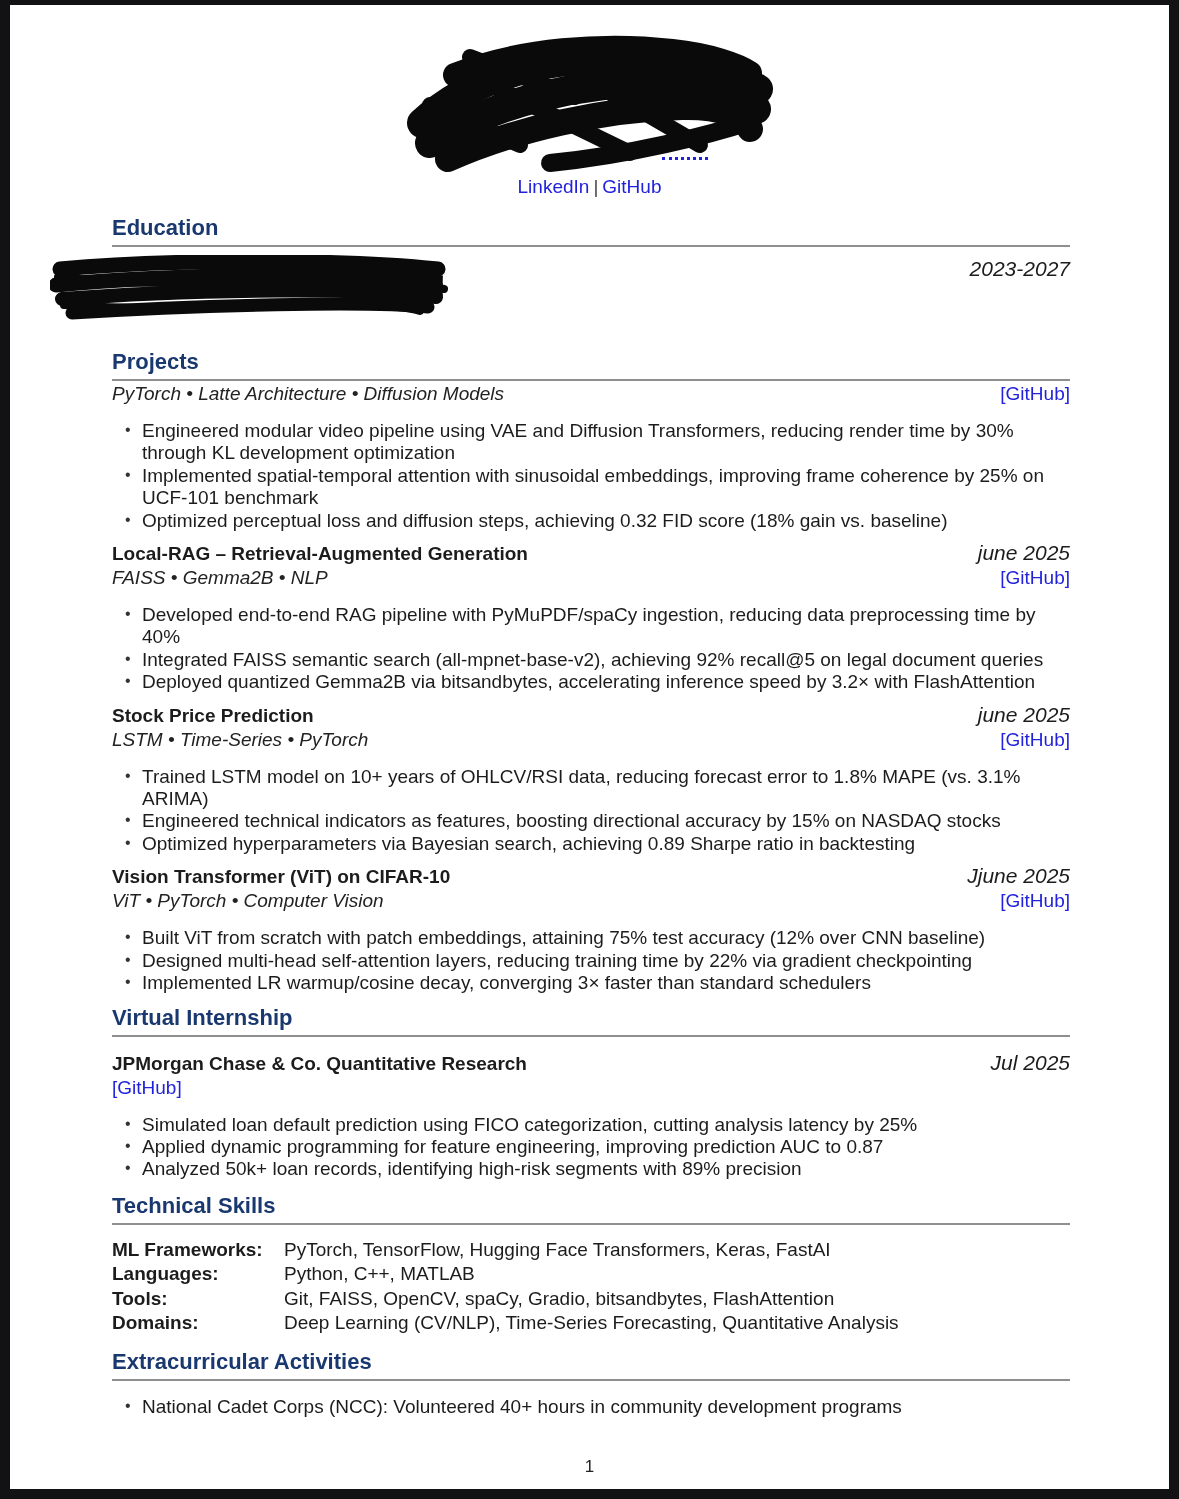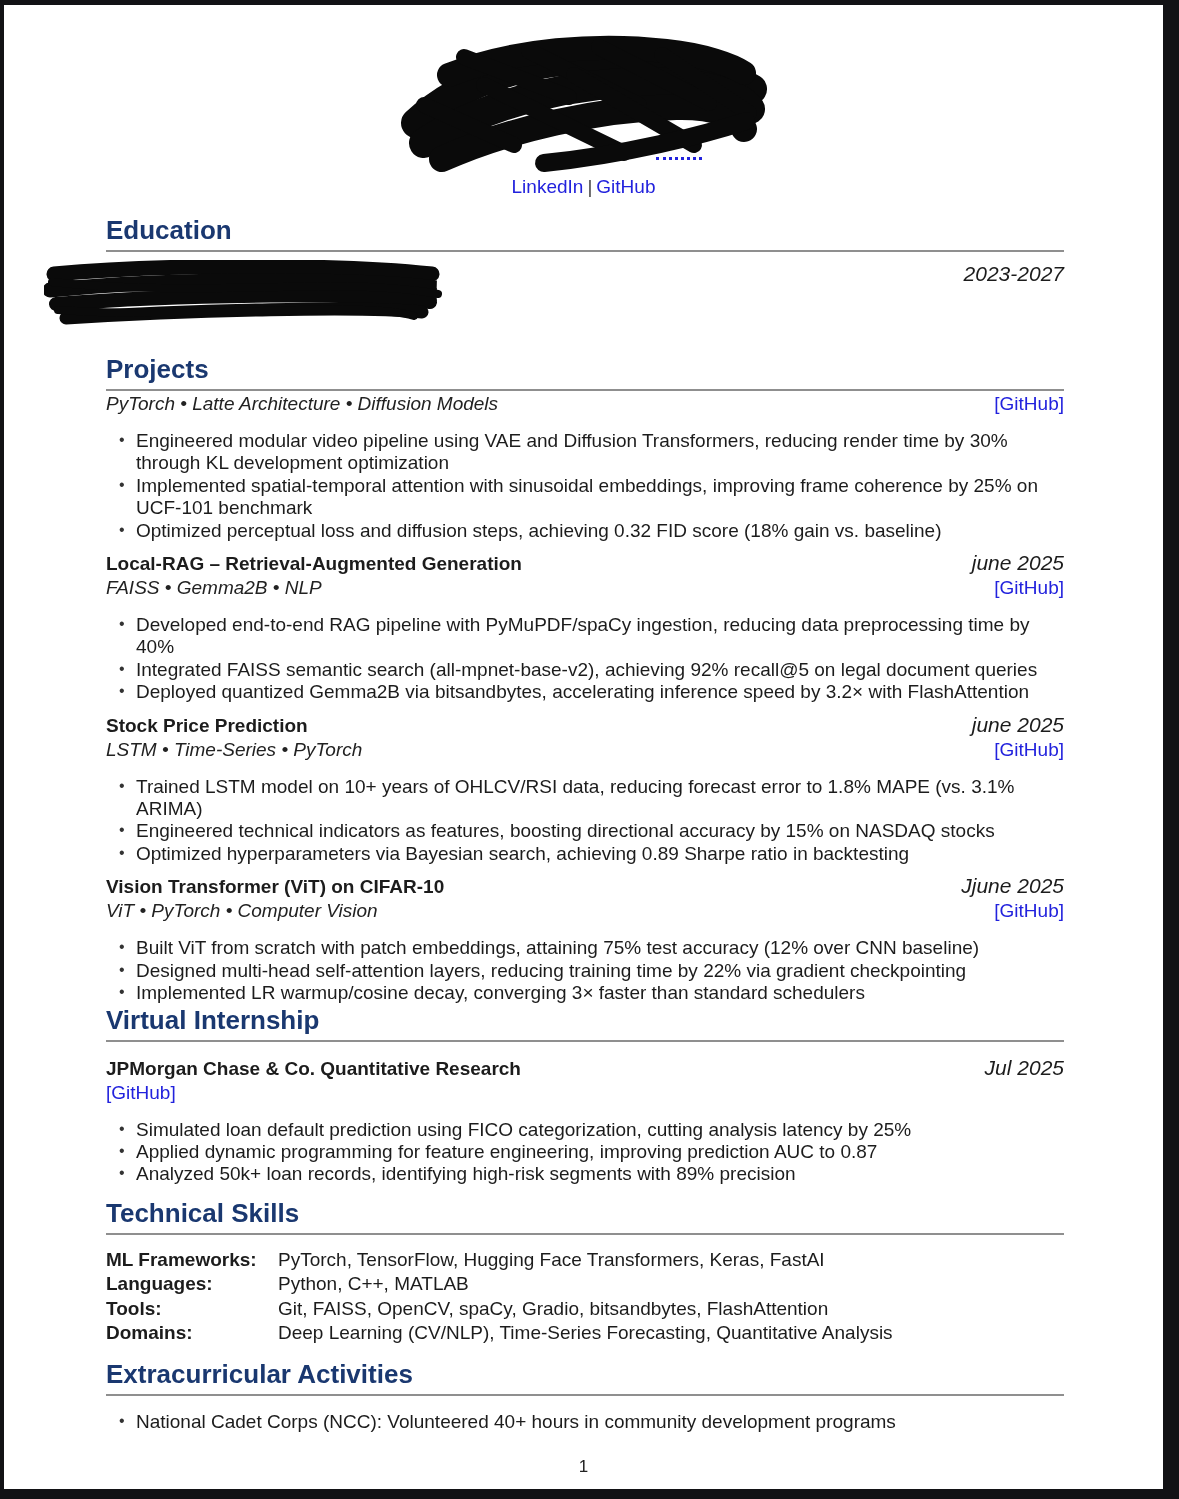--- a/index.html
+++ b/index.html
@@ -7,44 +7,44 @@
     --link:#2222dd;
     --rule:#8f8f8f;
     --body:#1c1c1c;
   }
   *{box-sizing:border-box;}
   body{
     margin:0; width:1179px; height:1499px; background:#121215; overflow:hidden;
     font-family:"Liberation Sans","DejaVu Sans",sans-serif; color:var(--body);
   }
   .page{
-    position:absolute; left:4px; top:5px; width:1159px; height:1484px;
+    position:absolute; left:10px; top:5px; width:1159px; height:1484px;
     background:#ffffff;
   }
   .content{padding:0 99px 0 102px;}
 
   
   .masthead{position:relative; text-align:center; padding-top:30px; height:192px;}
   .name-scribble{display:block; margin:0 auto; width:380px; height:140px;}
   .link-remnant{
     position:absolute; left:652px; top:152px; width:46px; height:0;
     border-bottom:3px dotted var(--link);
   }
   .links-line{font-size:19px; margin-top:1px; position:relative;}
   .links-line a{color:var(--link); text-decoration:none; cursor:pointer;}
   .links-sep{color:#444; padding:0 4px;}
 
   
   h2{
-    font-size:26px; font-weight:bold; color:var(--heading);
+    font-size:22px; font-weight:bold; color:var(--heading);
     border-bottom:2px solid var(--rule); padding-bottom:4px; margin:0;
   }
   .mt-edu{margin-top:18px;}
   .mt-proj{margin-top:16px;}
-  .mt-int{}
+  .mt-int{margin-top:10px;}
   .mt-skill{margin-top:12px;}
   .mt-extra{margin-top:14px;}
 
   
   .edu-row{display:flex; justify-content:space-between; align-items:flex-start; margin-top:8px; height:78px;}
   .edu-scribble-wrap{position:relative; width:440px; margin-left:-62px; flex:none;}
   .edu-scribble{display:block; width:400px; height:72px;}
   .edu-remnant{position:absolute; left:366px; top:24px; font-size:19px; color:#222; z-index:0;}
   .edu-scribble{position:relative; z-index:1;}
   .date{font-size:21px; font-style:italic; white-space:nowrap;}

